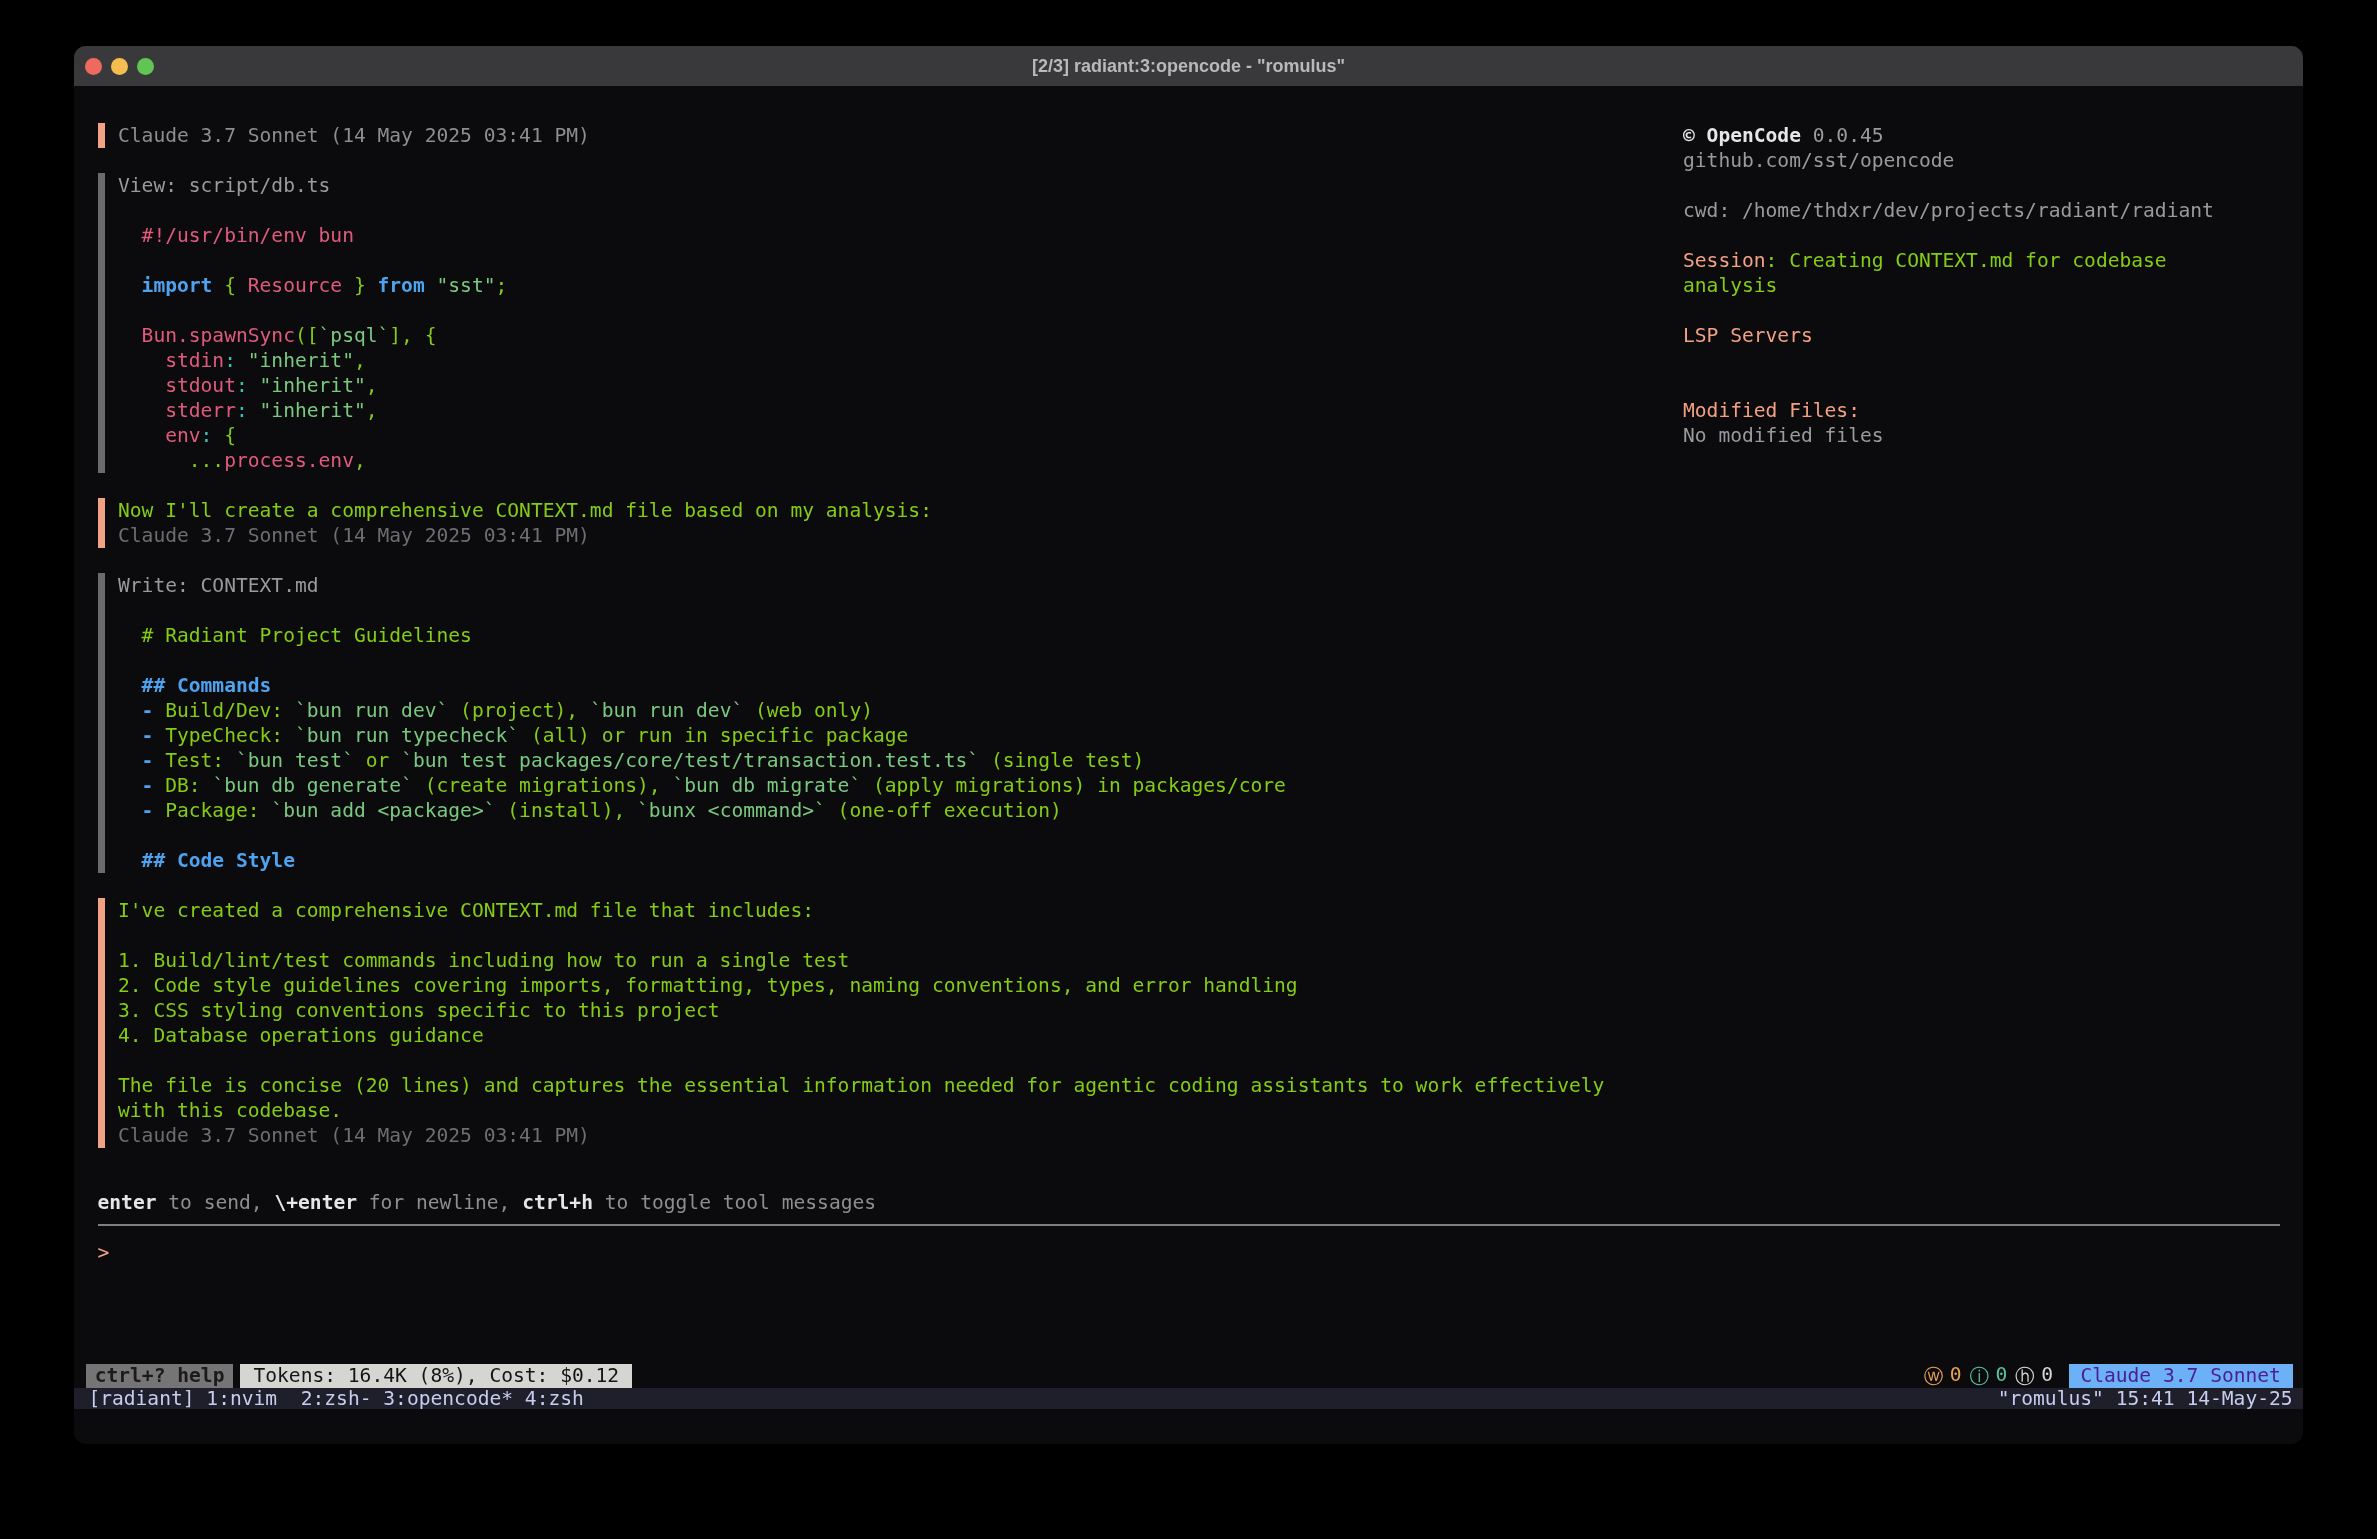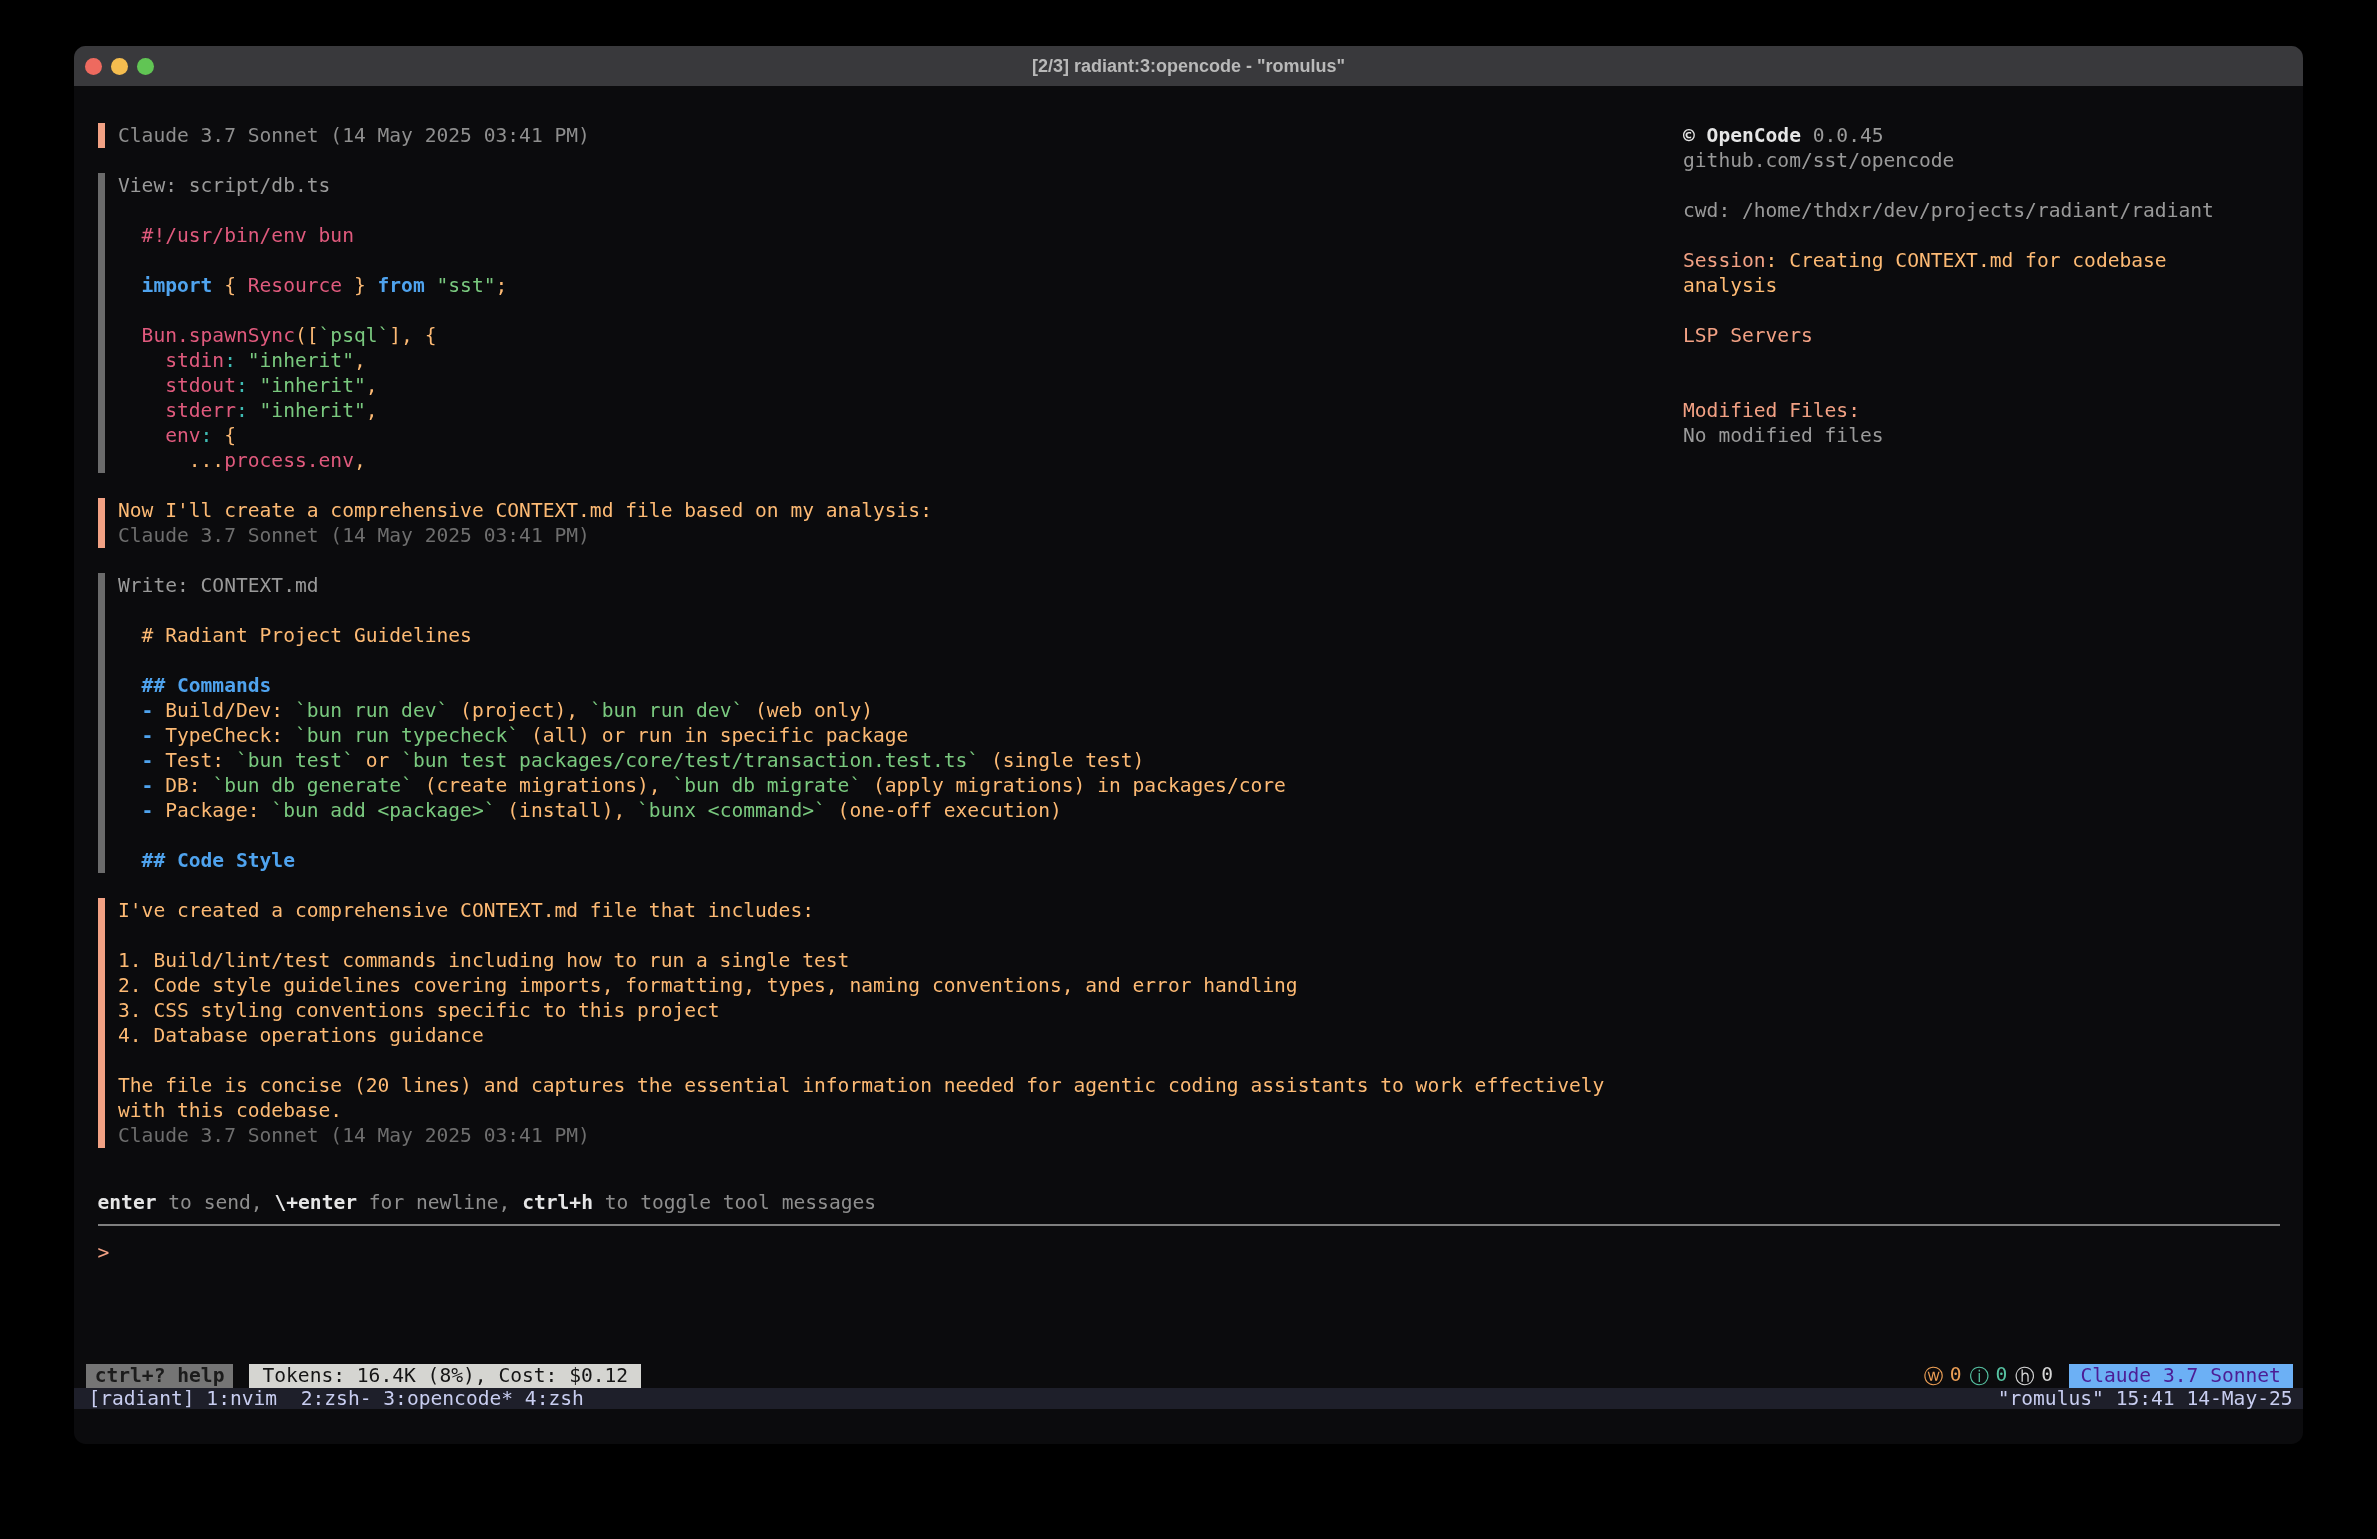--- a/index.html
+++ b/index.html
@@ -13,21 +13,21 @@
   .tl{position:absolute;top:11.7px;width:17px;height:17px;border-radius:50%;}
   .tl.red{left:11px;background:#ee6a5f;}
   .tl.yellow{left:37px;background:#f5bd4f;}
   .tl.green{left:63px;background:#61c554;}
   .title{
     position:absolute;left:0;right:0;top:0;height:40px;line-height:40px;text-align:center;
     font-family:"Liberation Sans",sans-serif;font-weight:bold;font-size:18px;color:#b9b9b9;
   }
   
   .tline{height:25px;line-height:25px;white-space:pre;}
-  .s-txt{color:#fdba74;}
+  .s-txt{color:#84cc16;}
   .s-gray{color:#8e8e8e;}
   .s-dim{color:#9a9a9a;}
   .s-ts{color:#6e6e6e;}
   .s-pink{color:#e05a7d;}
   .s-green{color:#7ac97f;}
   .s-blue{color:#4fa3ee;font-weight:bold;}
   .s-cyan{color:#3fbcb4;}
   .s-wb{color:#e6e6e6;font-weight:bold;}
   .s-orangeb{color:#f2a184;font-weight:normal;}
   
@@ -39,21 +39,21 @@
   .sidebar{position:absolute;left:1609px;top:77px;width:607px;}
   
   .help-line{position:absolute;left:23.5px;top:1144px;}
   .divider{position:absolute;left:23.5px;right:23.5px;top:1178px;height:2px;background:#7f7f7f;}
   .prompt-line{position:absolute;left:23.5px;top:1194px;height:25px;line-height:25px;}
   
   .status-bar{
     position:absolute;left:11.7px;right:10.4px;top:1318px;height:24px;
     display:flex;justify-content:space-between;align-items:center;
   }
-  .sb-left{display:flex;gap:16px;height:24px;}
+  .sb-left{display:flex;gap:7px;height:24px;}
   .sb-help{background:#757575;color:#1b1b1b;font-weight:bold;padding:0 9px;line-height:24px;height:24px;}
   .sb-tokens{background:#d5d5d1;color:#151515;padding:0 13px;line-height:24px;height:40px;}
   .sb-right{display:flex;align-items:center;gap:15.7px;height:24px;}
   .diags{display:flex;align-items:center;gap:7.8px;font-family:"DejaVu Sans Mono","DejaVu Sans",monospace;}
   .diag{display:flex;gap:6.5px;}
   .diag-orange{color:#eb9e55;}
   .diag-teal{color:#56c2a2;}
   .diag-white{color:#d6d6d6;}
   .model-badge{background:#6cb0f5;color:#4c1d95;padding:0 11.7px;line-height:24px;height:24px;}
   

